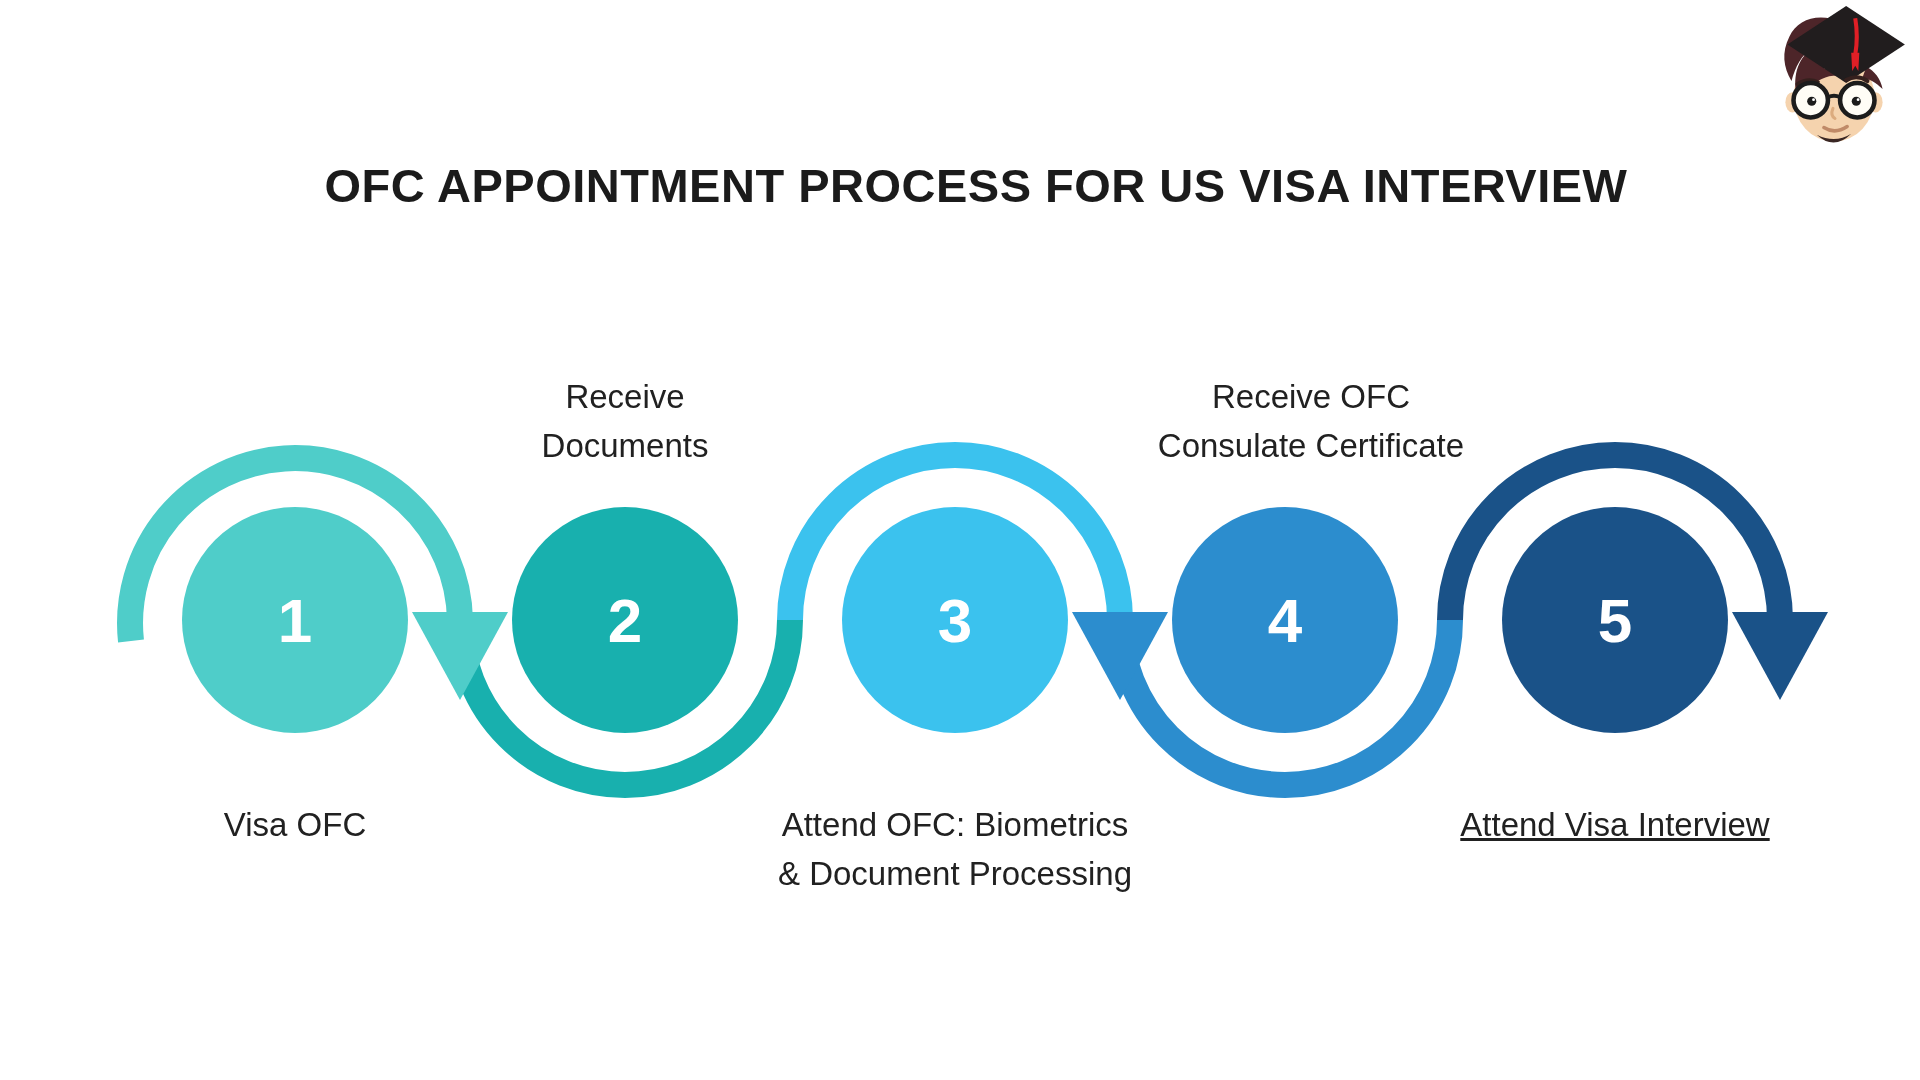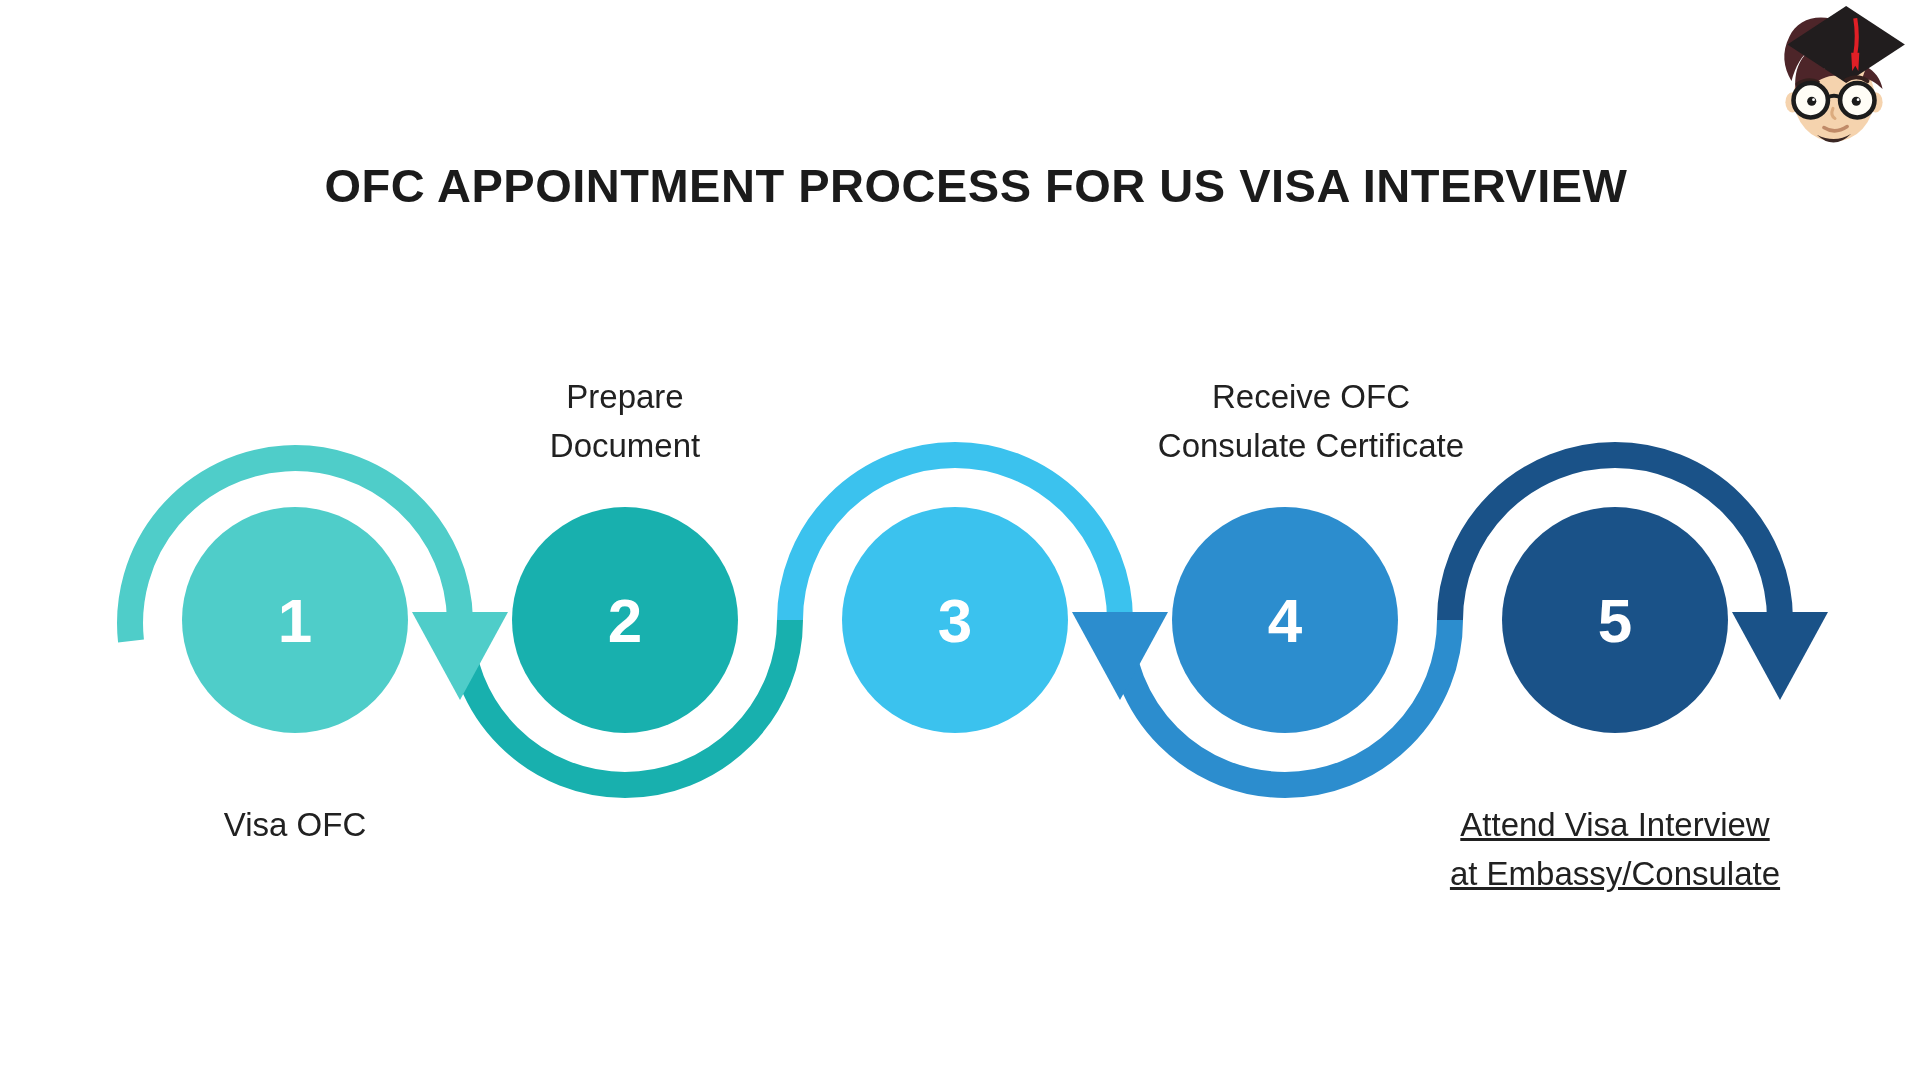--- a/index.html
+++ b/index.html
@@ -98,30 +98,33 @@
     <text class="num" x="625" y="642">2</text>
     <text class="num" x="955" y="642">3</text>
     <text class="num" x="1285" y="642">4</text>
     <text class="num" x="1615" y="642">5</text>
   </svg>
 
   <div class="label pos-1">
     <span class="line">Visa OFC</span>
   </div>
   <div class="label pos-2">
-    <span class="line">Prepare</span>
-    <span class="line">Document</span>
+    <span class="line">Receive</span>
+    <span class="line">Documents</span>
+  </div>
+  <div class="label pos-3">
+    <span class="line">Attend OFC: Biometrics</span>
+    <span class="line">&amp; Document Processing</span>
   </div>
   <div class="label pos-4">
     <span class="line">Receive OFC</span>
     <span class="line">Consulate Certificate</span>
   </div>
   <div class="label pos-5">
     <span class="line">Attend Visa Interview</span>
-    <span class="line">at Embassy/Consulate</span>
   </div>
 
   <svg class="mascot" viewBox="0 0 160 150" aria-hidden="true">
     <path d="M 88 18 C 66 8 44 14 36 32 C 28 48 30 62 38 76 C 42 62 48 50 58 44 C 54 56 54 68 58 78 C 64 62 74 52 88 46 Z" fill="#4d2529"></path>
     <ellipse cx="80" cy="92" rx="40" ry="44" fill="#f5d3ae"></ellipse>
     <ellipse cx="39" cy="97" rx="7" ry="10" fill="#f5d3ae"></ellipse>
     <ellipse cx="121" cy="97" rx="7" ry="10" fill="#f5d3ae"></ellipse>
     <path d="M 42 84 C 40 62 50 46 66 40 C 78 36 92 38 100 46 C 86 48 76 54 70 64 C 80 60 90 60 98 64 L 94 72 C 80 68 64 72 56 84 Z" fill="#4d2529"></path>
     <path d="M 112 62 C 120 66 126 74 128 84 C 121 77 115 74 108 73 Z" fill="#4d2529"></path>
     <polygon points="92,2 150,40 92,78 34,40" fill="#211d1e"></polygon>

